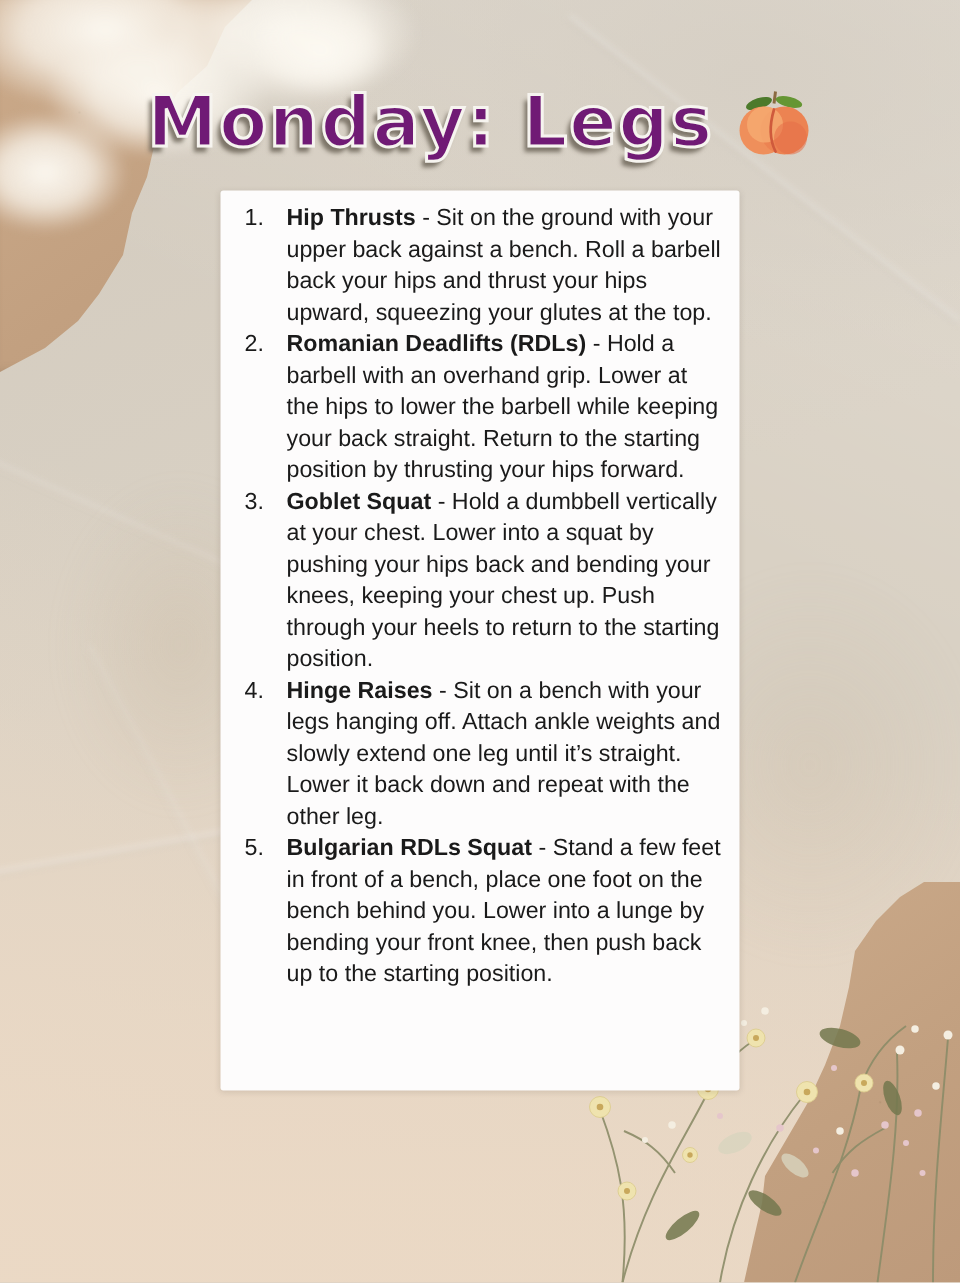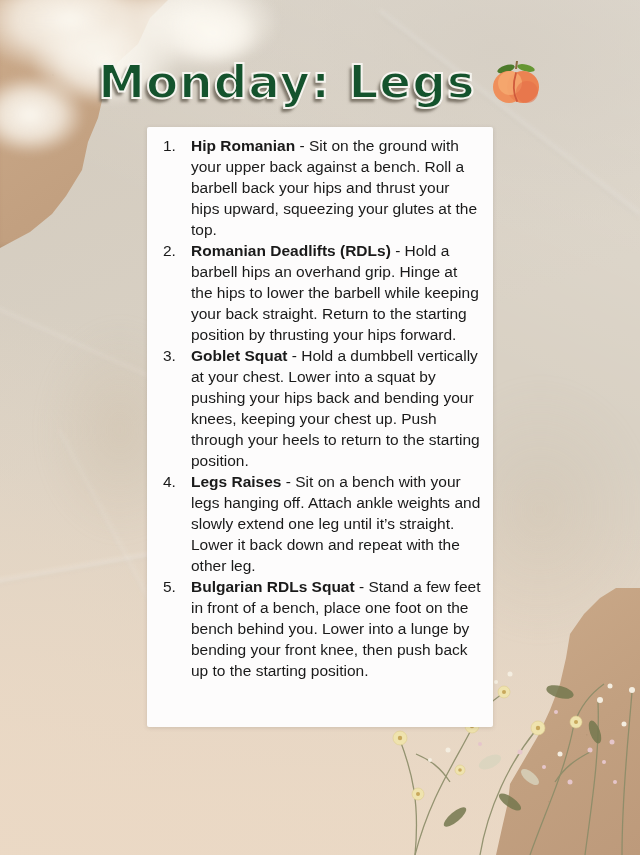--- a/index.html
+++ b/index.html
@@ -72,21 +72,21 @@
   .c5{left:170px;top:5px;width:90px;height:60px;}
 
   
   .title-row {
     position:absolute; left:0; top:54px; width:100%;
     display:flex; align-items:center; justify-content:center; gap:14px;
   }
   .title-text {
     font-family:"DejaVu Sans", sans-serif;
     font-weight:bold; font-size:47px; letter-spacing:1px;
-    color:#14532d;
+    color:#701a75;
     -webkit-text-stroke:2px #f6f4ef;
     text-shadow:-3px 4px 3px rgba(99,91,78,.78);
     white-space:nowrap;
   }
   .peach { width:52px; height:52px; margin-top:2px; }
 
   
   .card {
     position:absolute; left:147px; top:127px; width:346px; height:600px;
     background:#fdfcfc; border-radius:2px;
@@ -204,36 +204,36 @@
     <circle cx="20" cy="26" r="12" fill="#f6ab72" opacity="0.8"></circle>
     <circle cx="37" cy="35" r="11" fill="#e56e47" opacity="0.55"></circle>
     <path d="M26 16 C23 26 23 36 27 44" stroke="#cf5a3c" stroke-width="1.8" fill="none" stroke-linecap="round"></path>
   </svg>
 </div>
 
 <div class="card">
   <ol>
     <li>
       <span class="num">1.</span>
-      <p><span class="name">Hip Romanian</span>
+      <p><span class="name">Hip Thrusts</span>
          <span>- Sit on the ground with your upper back against a bench. Roll a barbell back your hips and thrust your hips upward, squeezing your glutes at the top.</span></p>
     </li>
     <li>
       <span class="num">2.</span>
       <p><span class="name">Romanian Deadlifts (RDLs)</span>
-         <span>- Hold a barbell hips an overhand grip. Hinge at the hips to lower the barbell while keeping your back straight. Return to the starting position by thrusting your hips forward.</span></p>
+         <span>- Hold a barbell with an overhand grip. Lower at the hips to lower the barbell while keeping your back straight. Return to the starting position by thrusting your hips forward.</span></p>
     </li>
     <li>
       <span class="num">3.</span>
       <p><span class="name">Goblet Squat</span>
          <span>- Hold a dumbbell vertically at your chest. Lower into a squat by pushing your hips back and bending your knees, keeping your chest up. Push through your heels to return to the starting position.</span></p>
     </li>
     <li>
       <span class="num">4.</span>
-      <p><span class="name">Legs Raises</span>
+      <p><span class="name">Hinge Raises</span>
          <span>- Sit on a bench with your legs hanging off. Attach ankle weights and slowly extend one leg until it’s straight. Lower it back down and repeat with the other leg.</span></p>
     </li>
     <li>
       <span class="num">5.</span>
       <p><span class="name">Bulgarian RDLs Squat</span>
          <span>- Stand a few feet in front of a bench, place one foot on the bench behind you. Lower into a lunge by bending your front knee, then push back up to the starting position.</span></p>
     </li>
   </ol>
 </div>
 

